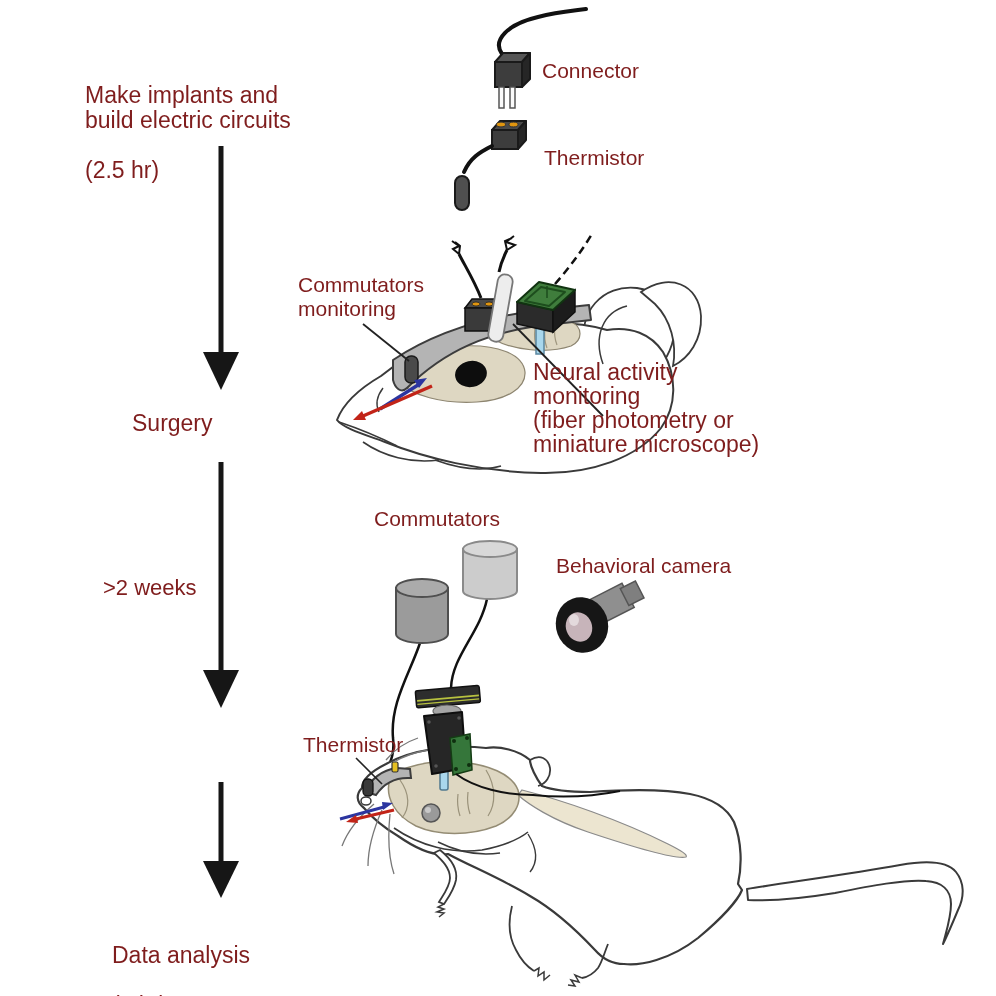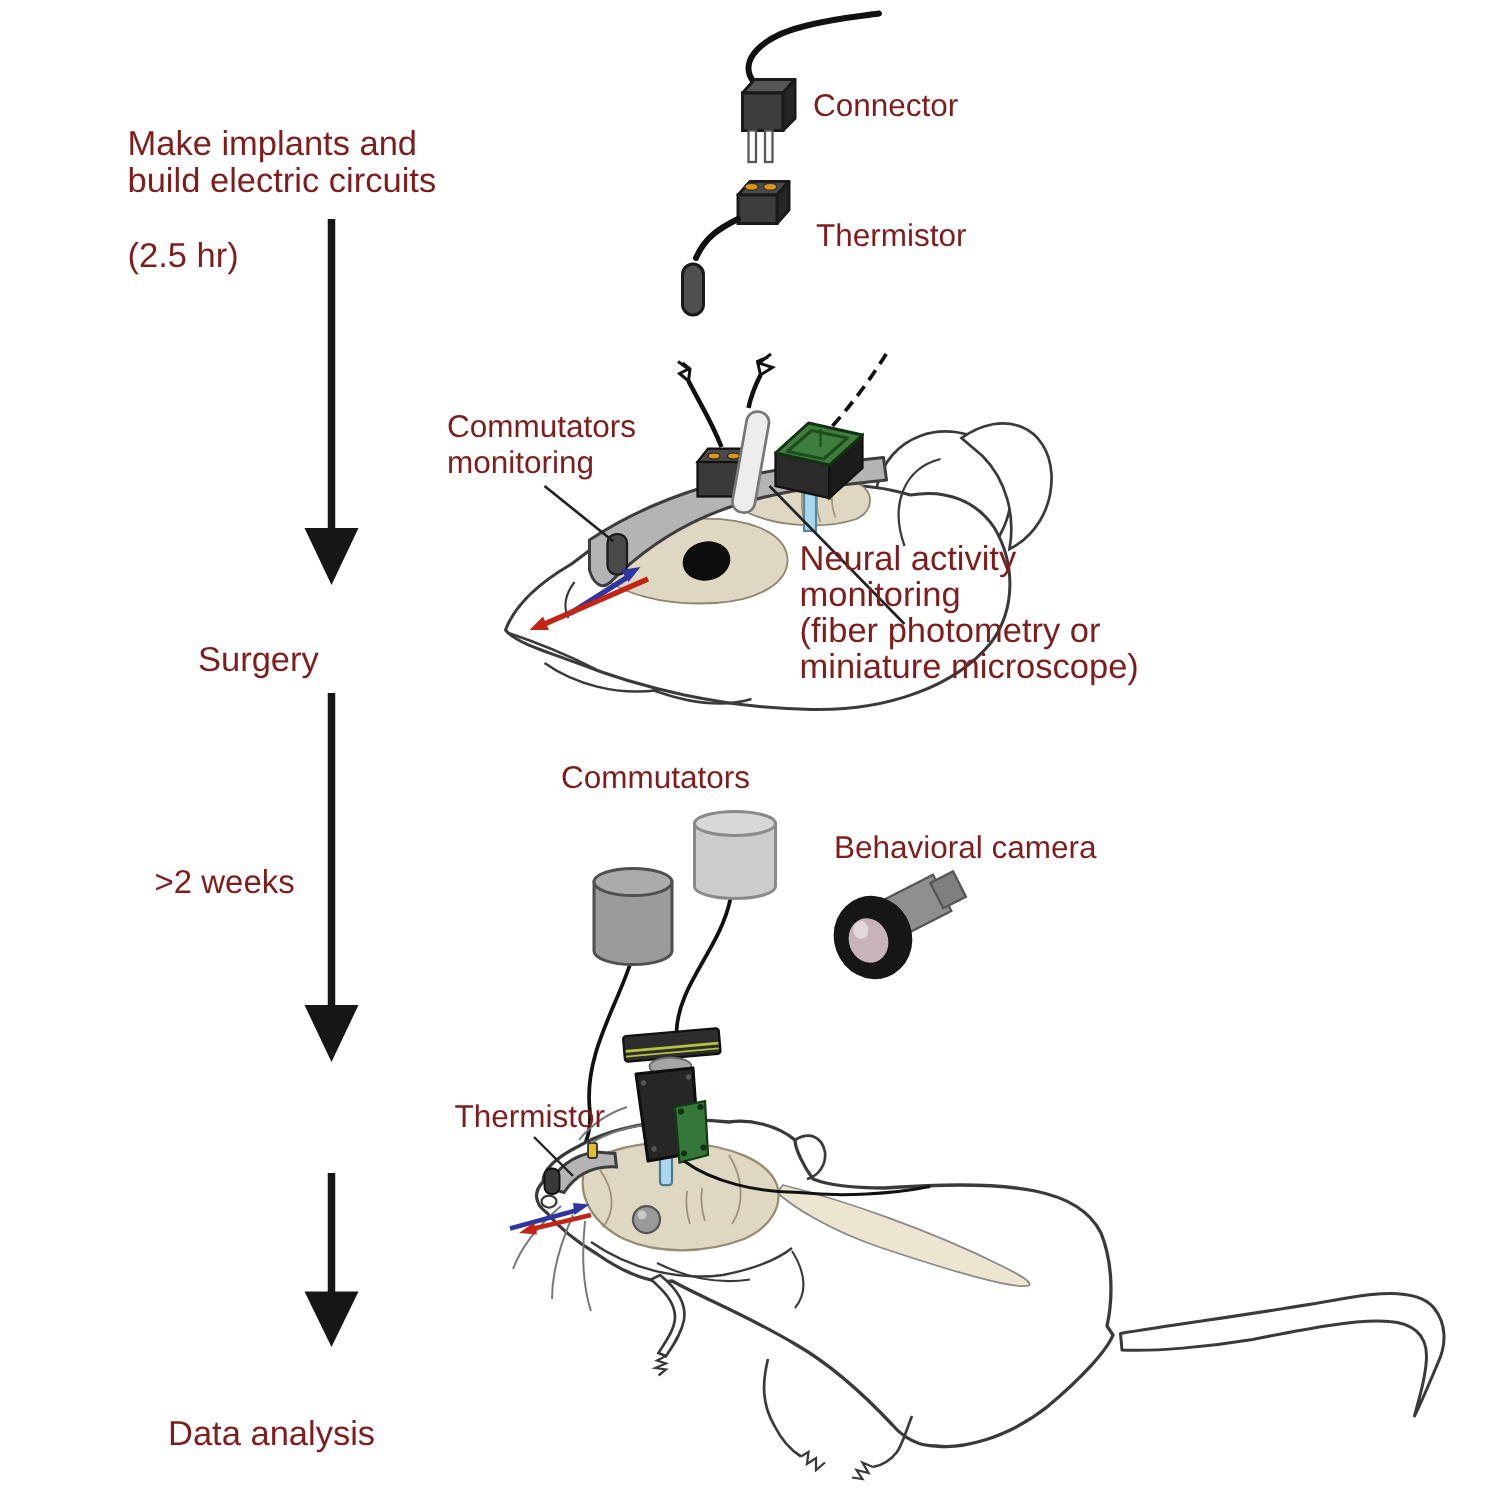--- a/index.html
+++ b/index.html
@@ -14,21 +14,21 @@
 </head>
 <body>
 
 <div class="canvas">
 
   <div class="lbl step" style="left:85px;top:58px;width:272px;">
     <div>Make implants and
 build electric circuits</div>
     <div>(2.5 hr)</div>
   </div>
-  <div class="lbl step" style="left:132px;top:402px;width:180px;">
+  <div class="lbl step" style="left:132px;top:386px;width:180px;">
     <div>Surgery</div>
   </div>
   <div class="lbl interval" style="left:103px;top:575px;">&gt;2 weeks</div>
   <div class="lbl step" style="left:131px;top:718px;width:180px;">
   </div>
   <div class="lbl step" style="left:112px;top:918px;width:220px;">
     <div>Data analysis</div>
     <div>(1 hr)</div>
   </div>
 

